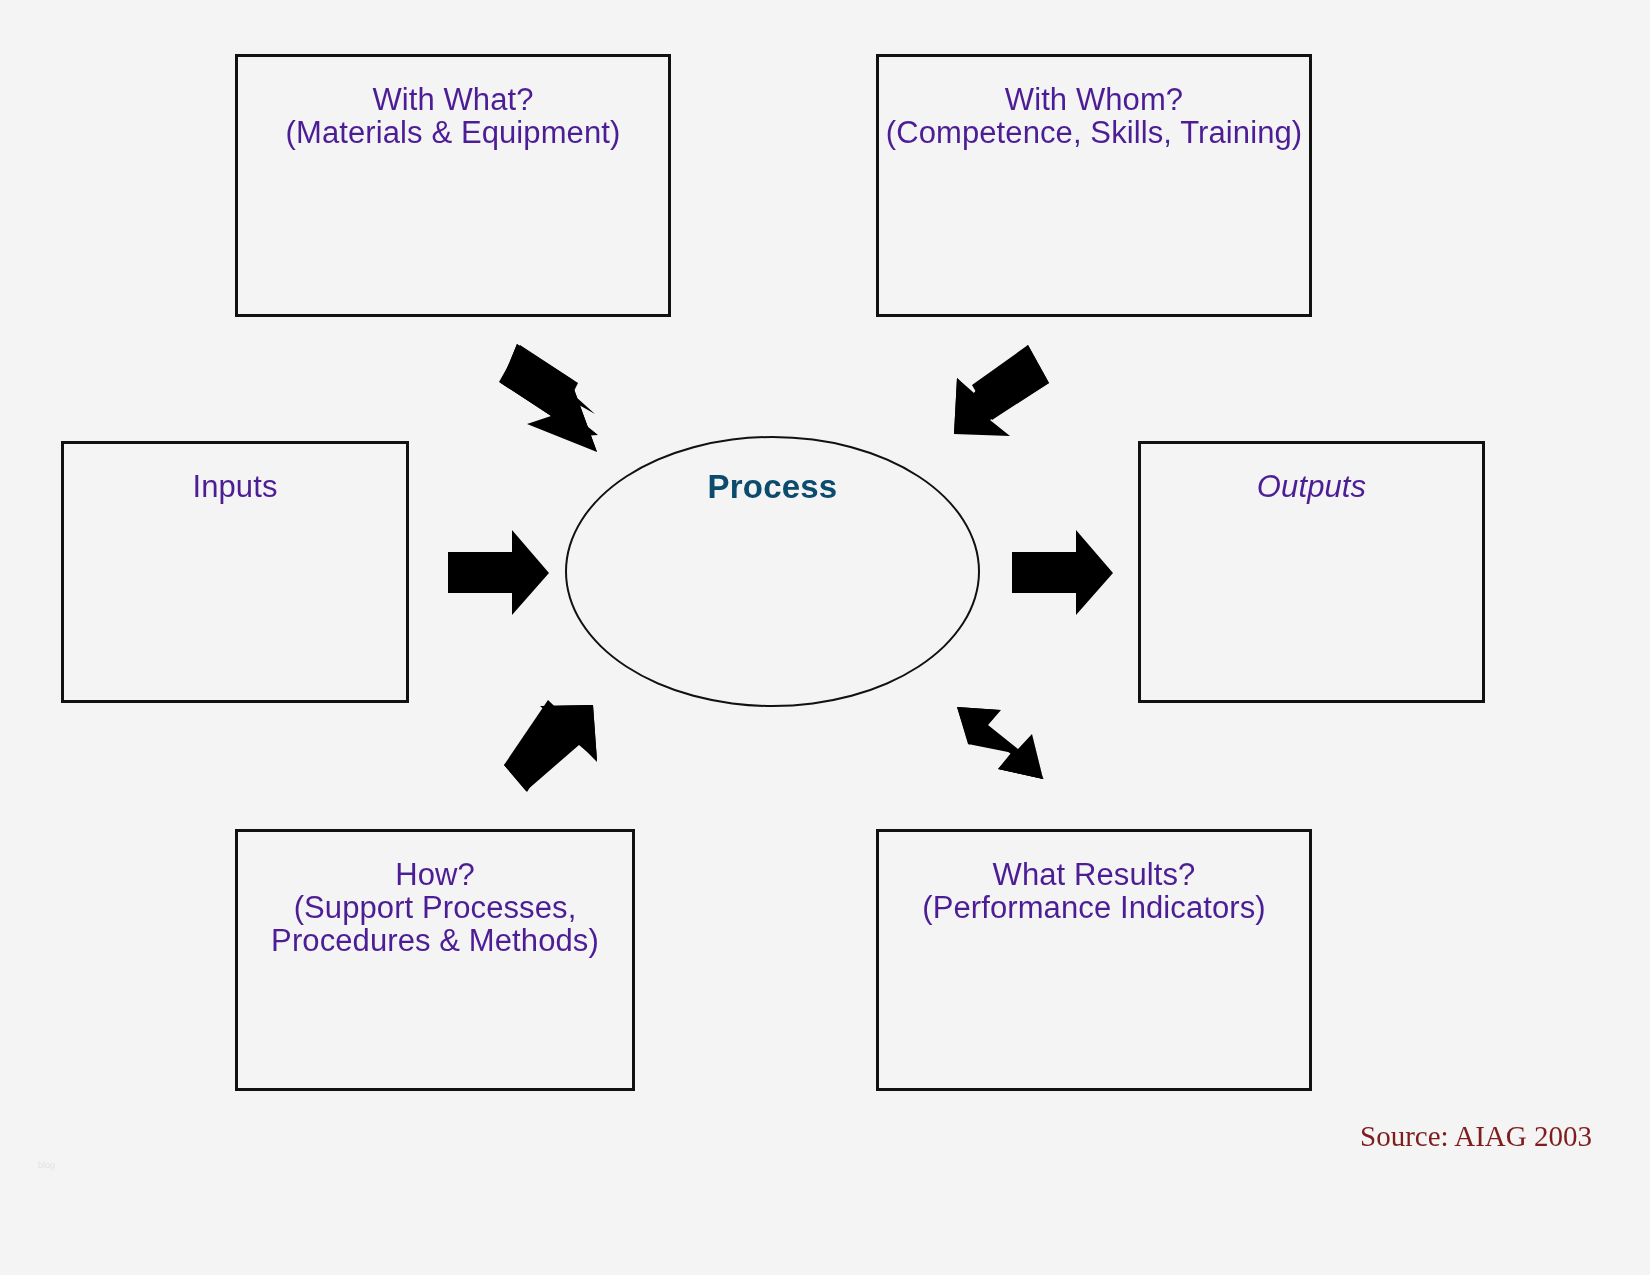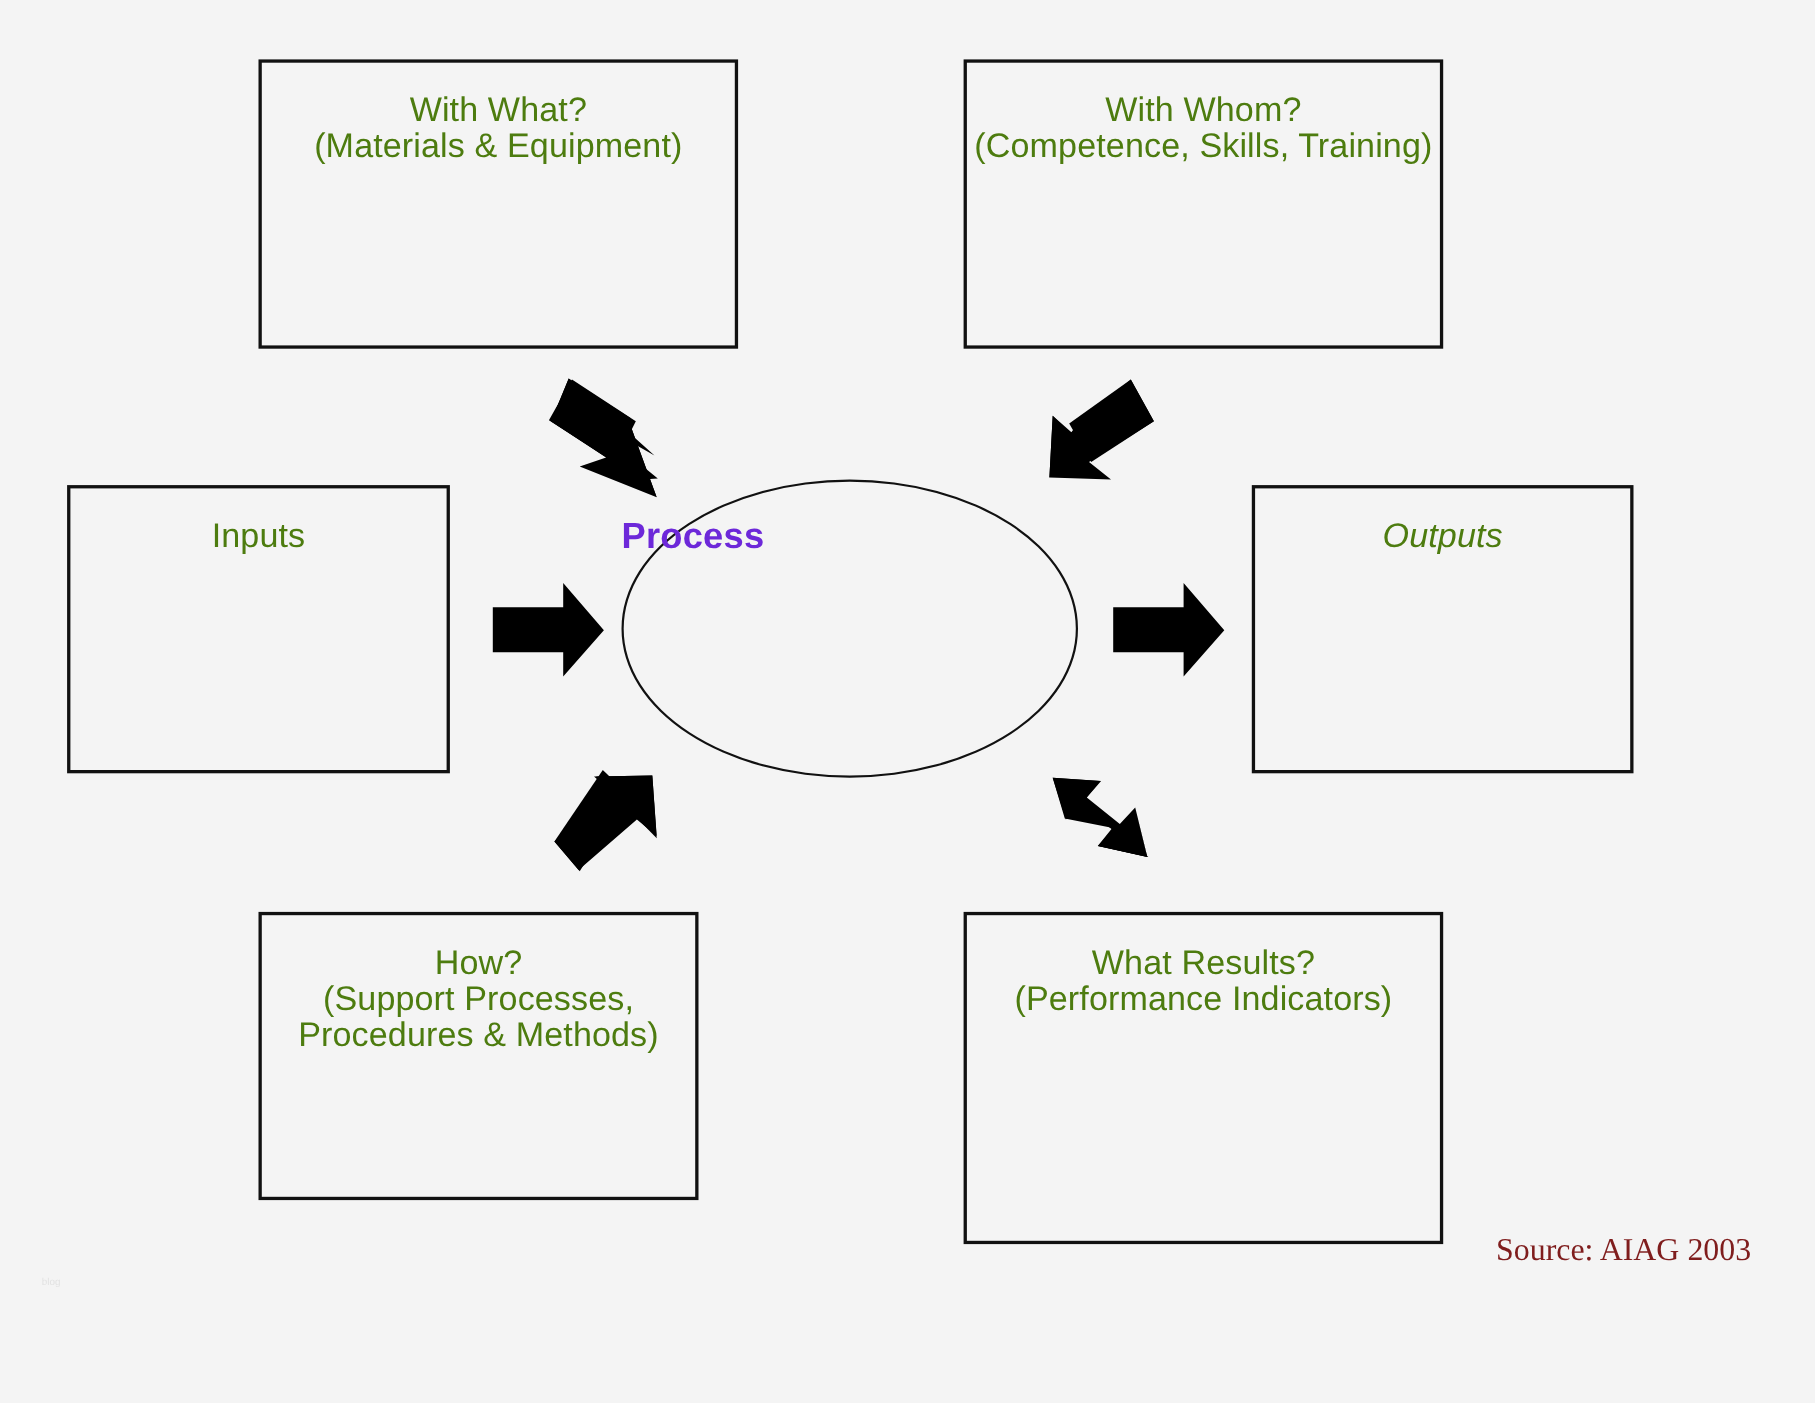--- a/index.html
+++ b/index.html
@@ -18,50 +18,51 @@
     background:#f4f4f4;
     border:3px solid #111;
     box-sizing:border-box;
     text-align:center;
     padding-top:26px;
   }
   .node-box .line{
     display:block;
     font-size:31px;
     line-height:1.07;
-    color:#4d7c0f;
+    color:#4c1d95;
     letter-spacing:0.1px;
     white-space:nowrap;
   }
 
   
   #box-with-what  {left:235px;  top:54px;   width:436px; height:263px;}
   #box-with-whom  {left:876px;  top:54px;   width:436px; height:263px;}
   #box-inputs     {left:61px;   top:441px;  width:348px; height:262px; padding-top:26px;text-align:center;}
   #box-outputs    {left:1138px; top:441px;  width:347px; height:262px; padding-top:26px;font-style:italic;}
   #box-how        {left:235px;  top:829px;  width:400px; height:262px;}
-  #box-results    {left:876px;  top:829px;  width:436px; height:302px;}
+  #box-results    {left:876px;  top:829px;  width:436px; height:262px;}
 
   
   #process-ellipse{
     position:absolute;
     left:565px; top:436px;
     width:415px; height:271px;
     border:2.5px solid #111;
     border-radius:50%;
     background:#f4f4f4;
     box-sizing:border-box;
   }
   #process-label{
     position:absolute;
     left:565px; top:468px;
     width:415px;
+    text-align:center;
     font-size:33px;
     font-weight:bold;
-    color:#6d28d9;
+    color:#0c4a6e;
     letter-spacing:0.2px;
   }
 
   
   #arrows{position:absolute;left:0;top:0;width:1650px;height:1275px;pointer-events:none;}
 
   
   #source-note{
     position:absolute;
     right:58px;

